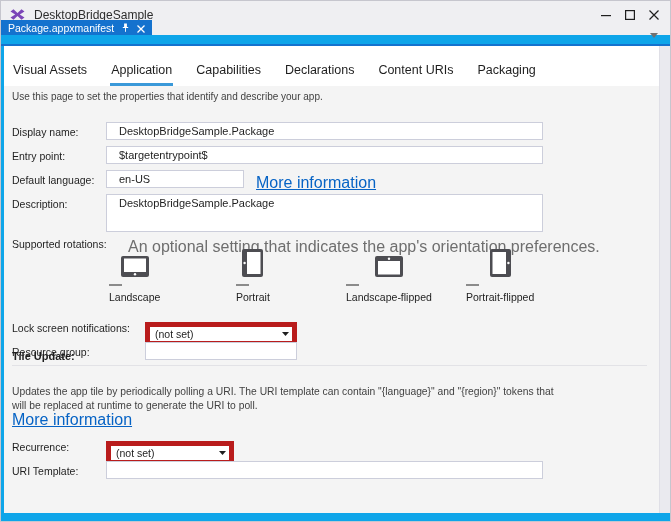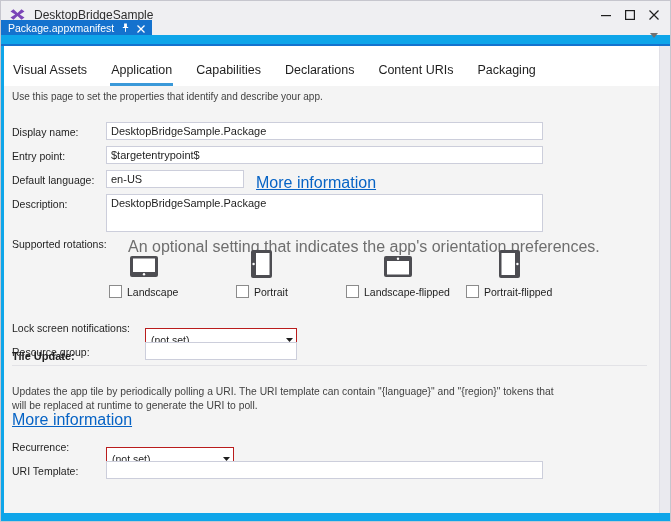--- a/index.html
+++ b/index.html
@@ -33,39 +33,39 @@
              display:flex; align-items:flex-end; gap:22px; padding:0 0 0 8px; }
   .navtab { font-size:12.5px; color:#1E1E1E; padding:0 1px 6px 1px; border-bottom:3px solid transparent;
             white-space:nowrap; cursor:default; }
   .navtab.active { border-bottom-color:var(--tabUnderline); }
 
   .intro { position:absolute; left:8px; top:45px; font-size:10px; color:#424242; }
 
   .row { position:absolute; left:0; width:100%; height:18px; }
   .row label { position:absolute; left:8px; top:4px; font-size:10.5px; color:#1E1E1E; white-space:nowrap; }
   .txt { position:absolute; left:102px; top:0; height:18px; border:1px solid #CCCEDB; background:#fff;
-         font-family:"Liberation Sans", sans-serif; font-size:11px; color:#1E1E1E; padding:0 4px; outline:none; }
+         font-family:"Liberation Sans", sans-serif; font-size:11px; color:#1E1E1E; padding:0 12px; outline:none; }
   .w-full { width:437px; }
   .w-lang { width:138px; }
   textarea.txt { width:437px; height:38px; resize:none; padding-top:2px; }
 
   .inlinelink { position:absolute; font-size:16px; color:var(--link); text-decoration:underline; cursor:pointer; white-space:nowrap; }
 
   .hint { position:absolute; left:124px; top:4px; font-size:16px; color:#6E6E6E; white-space:nowrap; }
 
-  .combo { position:absolute; top:10px; height:24px; background:#fff; border:1px solid #b91c1c;
+  .combo { position:absolute; top:4px; height:24px; background:#fff; border:5px solid #b91c1c;
            display:flex; align-items:center; cursor:default; }
   .combo .val { flex:1; font-size:10.5px; color:#1E1E1E; padding-left:5px; }
   .combo .arrow { width:14px; display:flex; justify-content:center; }
 
   
   .rotopt { position:absolute; top:207px; height:45px; display:flex; flex-direction:column;
             justify-content:flex-end; align-items:flex-start; }
   .devwrap { align-self:center; margin-bottom:7px; display:flex; align-items:flex-end; }
-  .optrow { display:flex; align-items:flex-end; gap:5px; height:14px; }
+  .optrow { display:flex; align-items:flex-start; gap:5px; height:14px;flex-direction:column; }
   .cb { width:13px; height:13px; background:#fff; border:1px solid #8B8B8B; display:inline-block; cursor:default; }
   .cblabel { font-size:10.5px; color:#1E1E1E; white-space:nowrap; }
 
   .separator { position:absolute; left:8px; right:12px; top:319px; height:1px; background:#E2E2E6; }
   .tileheading { position:absolute; left:8px; top:304px; font-size:11px; font-weight:bold; color:#1E1E1E; }
   .tilepara { position:absolute; left:8px; top:339px; width:556px; font-size:10.3px; color:#424242; line-height:1.35; }
   .morelink { left:8px; top:365px; }
   .langlink { left:252px; top:4px; }
 </style>
 </head>

